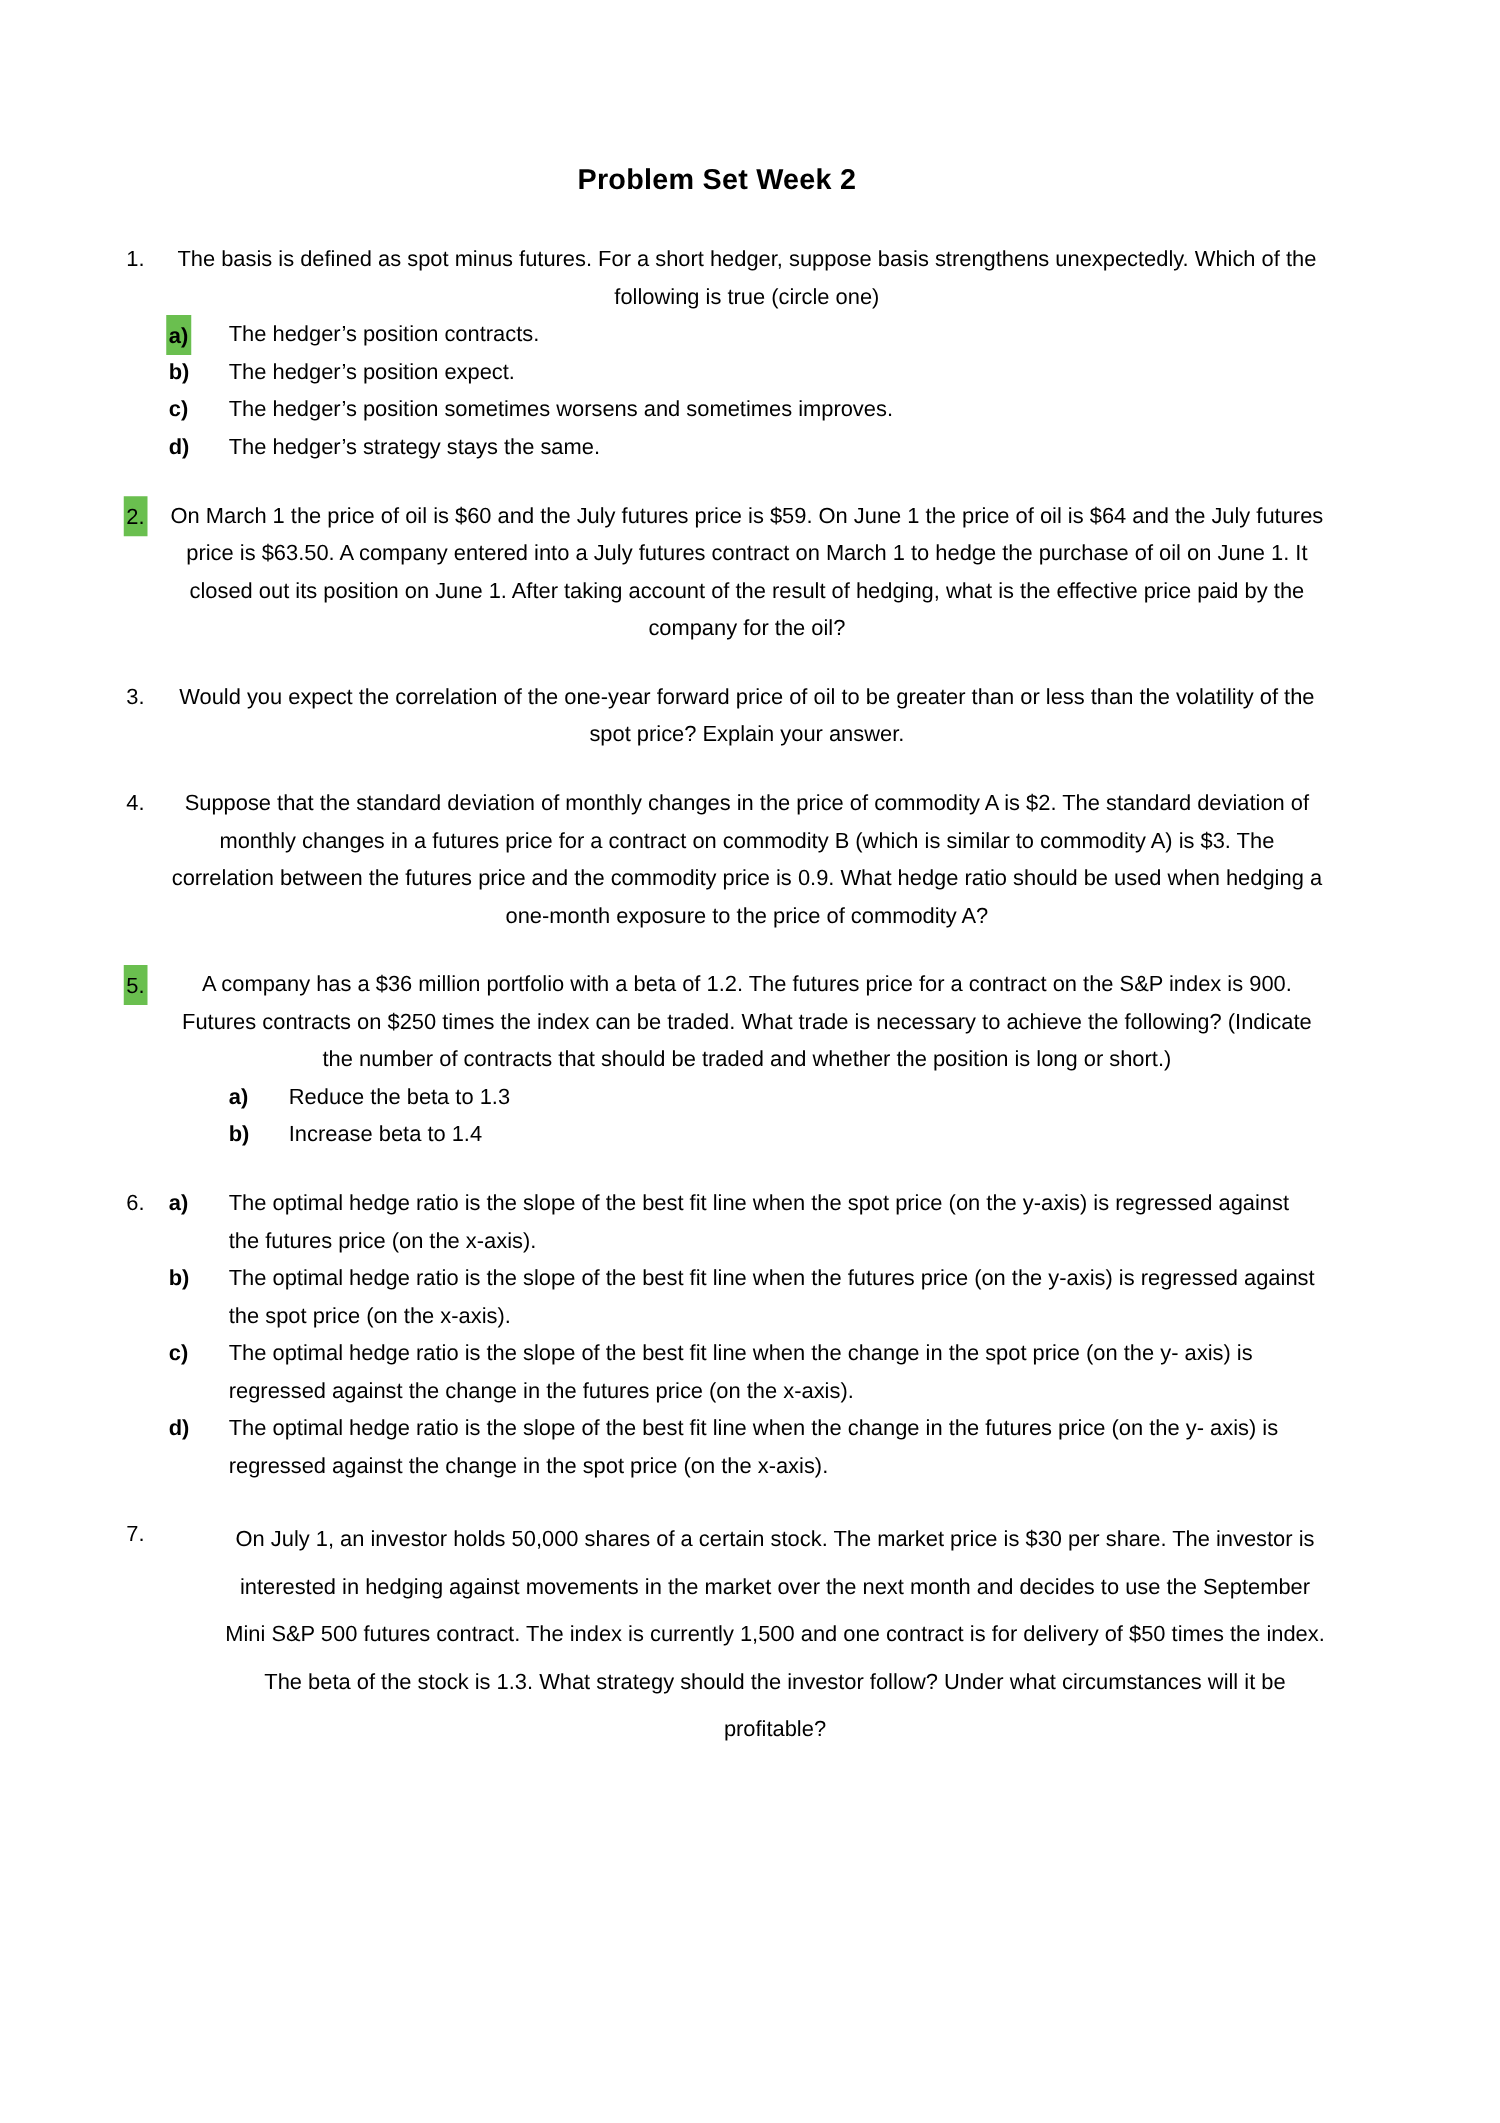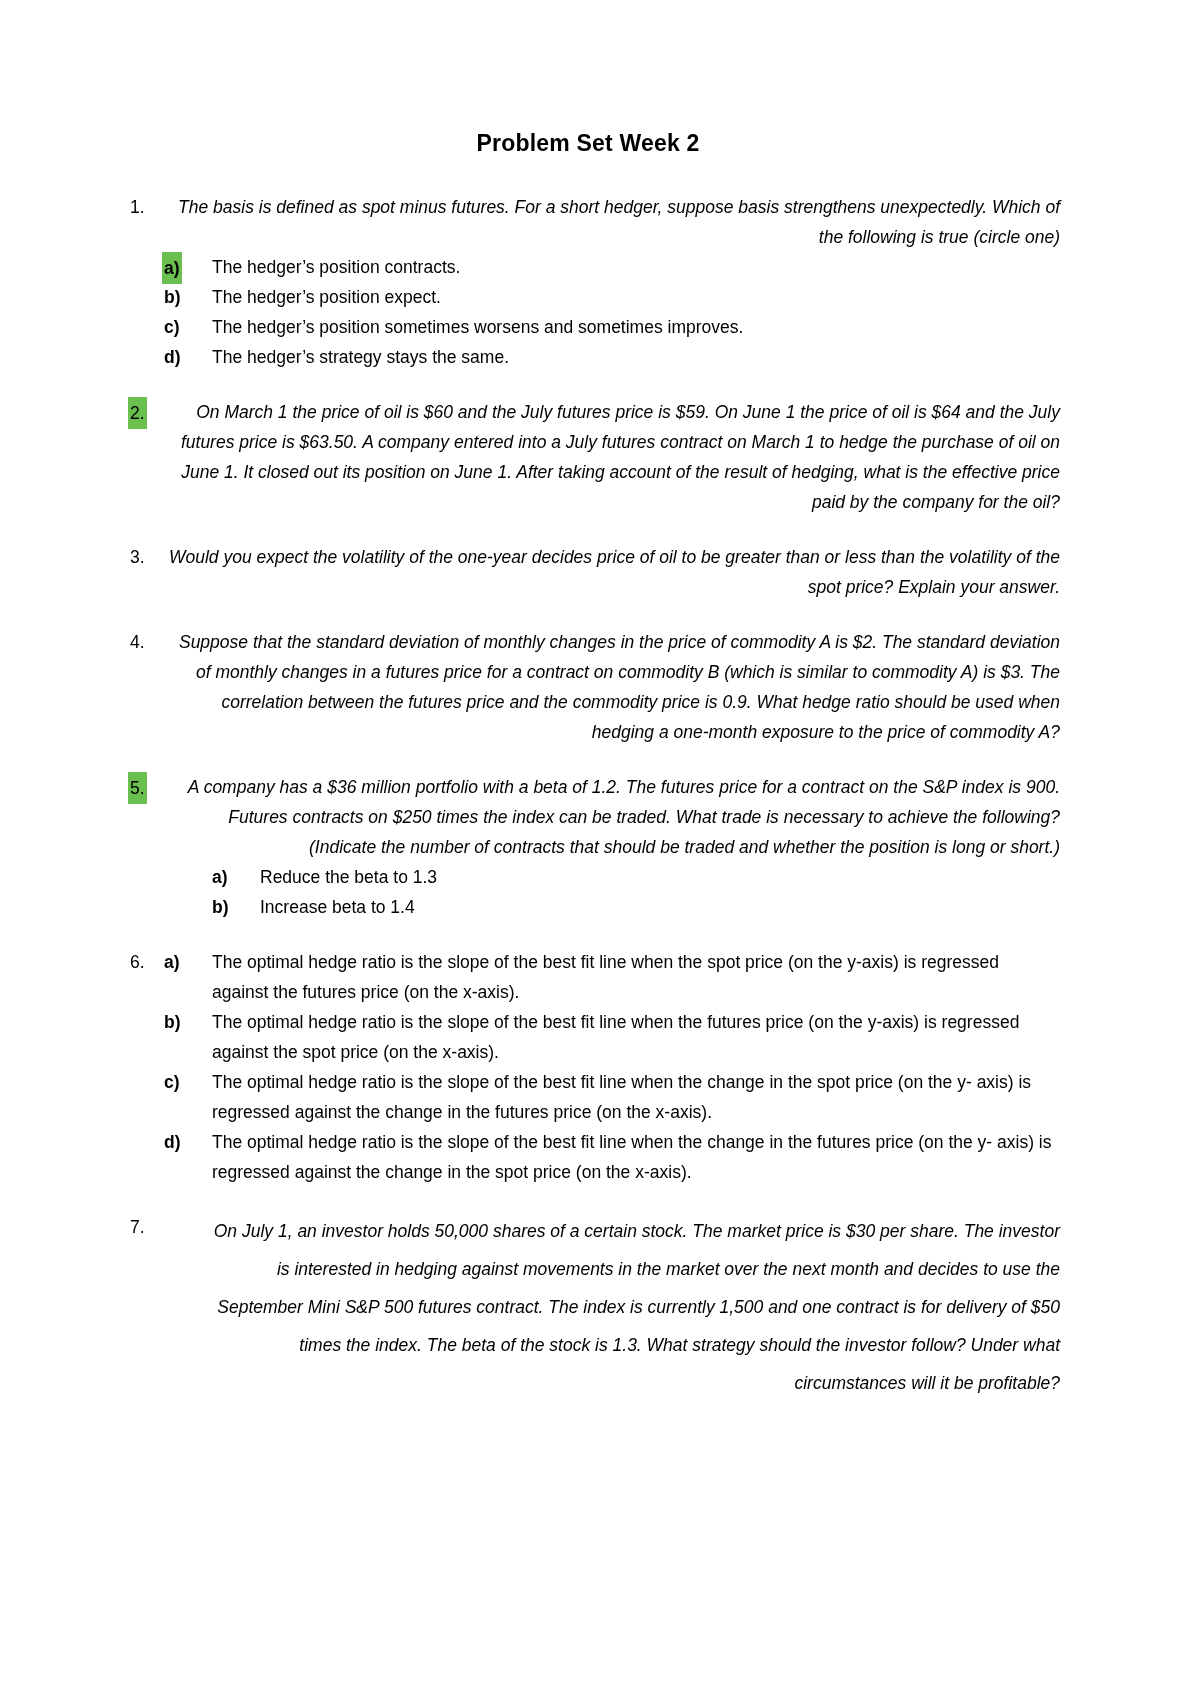--- a/index.html
+++ b/index.html
@@ -10,21 +10,21 @@
   body {
     font-family: "Liberation Sans", sans-serif;
     color: #000000;
   }
   .page {
     position: relative;
     width: 1200px;
     height: 1698px;
     background: #ffffff;
     box-sizing: border-box;
-    padding: 130px 140px 0 116px;
+    padding: 130px 140px 0 87px;
     overflow: hidden;
   }
   .doc-title {
     text-align: center;
     font-size: 23px;
     font-weight: bold;
     letter-spacing: 0.2px;
     margin: 0 0 34px 0;
     line-height: 1.2;
   }
@@ -44,22 +44,21 @@
     white-space: nowrap;
   }
   .q-num.hl {
     background: #6abf4f;
     padding: 1px 2px;
     left: 12px;
   }
   .q-text {
     font-size: 17.5px;
     line-height: 30px;
-    text-align: right;
-    font-style: italic;
+    text-align: center;
   }
   .q-text.loose {
     line-height: 38px;
     margin-left: 45px;
   }
   
   .opts {
     margin-top: 0;
   }
   .opts.indent-deep {
@@ -115,21 +114,21 @@
             <span class="opt-text">The hedger’s strategy stays the same.</span>
           </div>
         </div>
       </div>
       <div class="q-block">
         <span class="q-num hl">2.</span>
         <div class="q-text">On March 1 the price of oil is $60 and the July futures price is $59. On June 1 the price of oil is $64 and the July futures price is $63.50. A company entered into a July futures contract on March 1 to hedge the purchase of oil on June 1. It closed out its position on June 1. After taking account of the result of hedging, what is the effective price paid by the company for the oil?</div>
       </div>
       <div class="q-block">
         <span class="q-num">3.</span>
-        <div class="q-text">Would you expect the volatility of the one-year decides price of oil to be greater than or less than the volatility of the spot price? Explain your answer.</div>
+        <div class="q-text">Would you expect the correlation of the one-year forward price of oil to be greater than or less than the volatility of the spot price? Explain your answer.</div>
       </div>
       <div class="q-block">
         <span class="q-num">4.</span>
         <div class="q-text">Suppose that the standard deviation of monthly changes in the price of commodity A is $2. The standard deviation of monthly changes in a futures price for a contract on commodity B (which is similar to commodity A) is $3. The correlation between the futures price and the commodity price is 0.9. What hedge ratio should be used when hedging a one-month exposure to the price of commodity A?</div>
       </div>
       <div class="q-block">
         <span class="q-num hl">5.</span>
         <div class="q-text">A company has a $36 million portfolio with a beta of 1.2. The futures price for a contract on the S&amp;P index is 900. Futures contracts on $250 times the index can be traded. What trade is necessary to achieve the following? (Indicate the number of contracts that should be traded and whether the position is long or short.)</div>
         <div class="opts indent-deep">
           <div class="opt">

